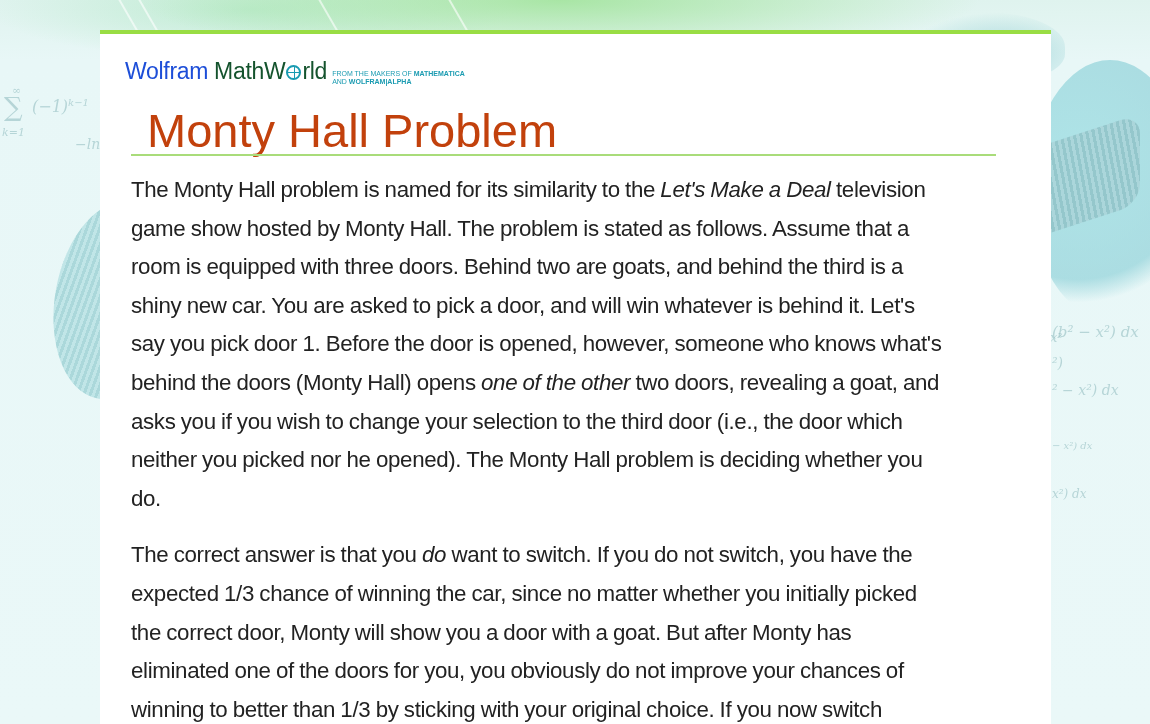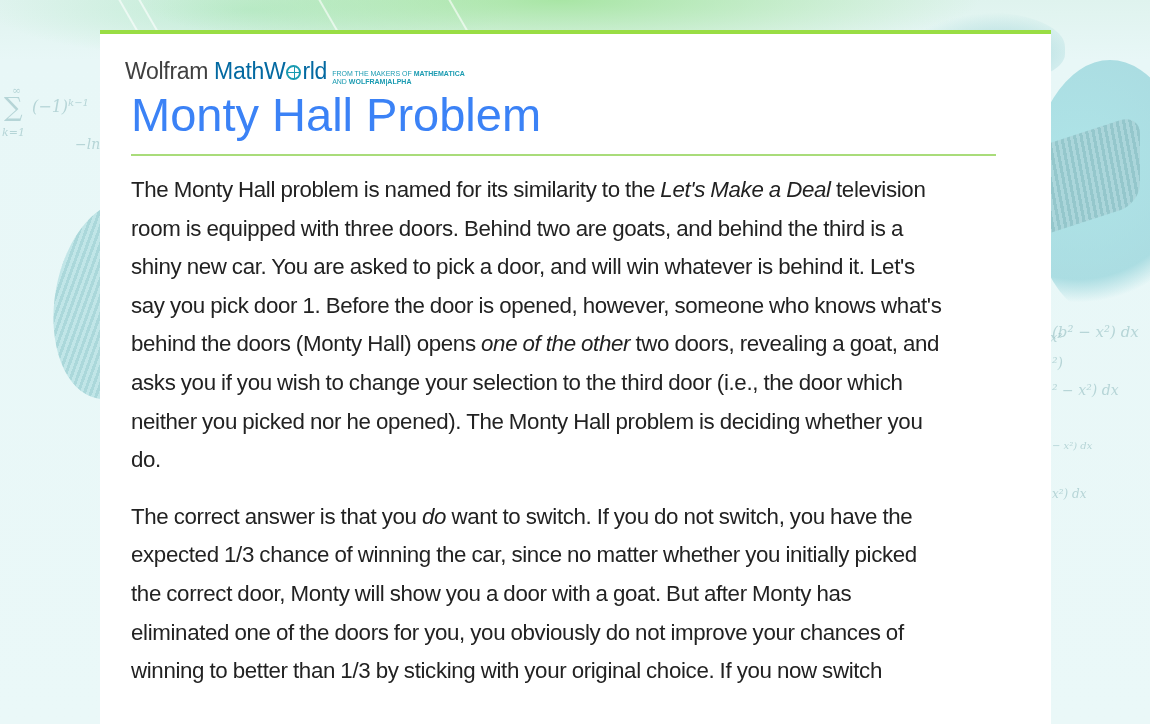--- a/index.html
+++ b/index.html
@@ -92,26 +92,26 @@
     .brand {
       position: absolute;
       left: 25px;
       top: 24px;
       display: flex;
       align-items: baseline;
       white-space: nowrap;
     }
     .brand .wolfram {
       font-size: 23px;
-      color: #404040;
+      color: #1d4ed8;
       letter-spacing: -0.3px;
     }
     .brand .mathworld {
       font-size: 23px;
-      color: #0369a1;
+      color: #14532d;
       margin-left: 6px;
       letter-spacing: -0.3px;
     }
     .brand .globe {
       display: inline-block;
       width: 15px;
       height: 15px;
       border: 2px solid #1a9bb1;
       border-radius: 50%;
       box-sizing: border-box;
@@ -130,24 +130,24 @@
       line-height: 8px;
       color: #1a9bb1;
       transform: translateY(-3px);
     }
     .brand .tagline b { font-weight: bold; }
 
     .title {
       position: absolute;
       left: 31px;
       top: 53px;
-      margin: 0;
+      margin: 16px;
       font-size: 47px;
       font-weight: normal;
-      color: #3b82f6;
+      color: #c2410c;
       letter-spacing: 0px;
       font-family: "Liberation Sans", "DejaVu Sans", sans-serif;
       text-align: center;
     }
     .title-rule {
       position: absolute;
       left: 31px;
       top: 120px;
       width: 865px;
       height: 2px;
@@ -206,20 +206,21 @@
       <span><span>AND </span><b>WOLFRAM|ALPHA</b></span>
     </span>
   </a>
 
   <h1 class="title">Monty Hall Problem</h1>
   <div class="title-rule"></div>
 
   <div class="content">
     <p>
       <span class="line"><span>The Monty Hall problem is named for its similarity to the </span><em>Let's Make a Deal</em><span> television</span></span>
+      <span class="line">game show hosted by Monty Hall. The problem is stated as follows. Assume that a</span>
       <span class="line">room is equipped with three doors. Behind two are goats, and behind the third is a</span>
       <span class="line">shiny new car. You are asked to pick a door, and will win whatever is behind it. Let's</span>
       <span class="line">say you pick door 1. Before the door is opened, however, someone who knows what's</span>
       <span class="line"><span>behind the doors (Monty Hall) opens </span><em>one of the other</em><span> two doors, revealing a goat, and</span></span>
       <span class="line">asks you if you wish to change your selection to the third door (i.e., the door which</span>
       <span class="line">neither you picked nor he opened). The Monty Hall problem is deciding whether you</span>
       <span class="line">do.</span>
     </p>
     <p>
       <span class="line"><span>The correct answer is that you </span><em>do</em><span> want to switch. If you do not switch, you have the</span></span>

